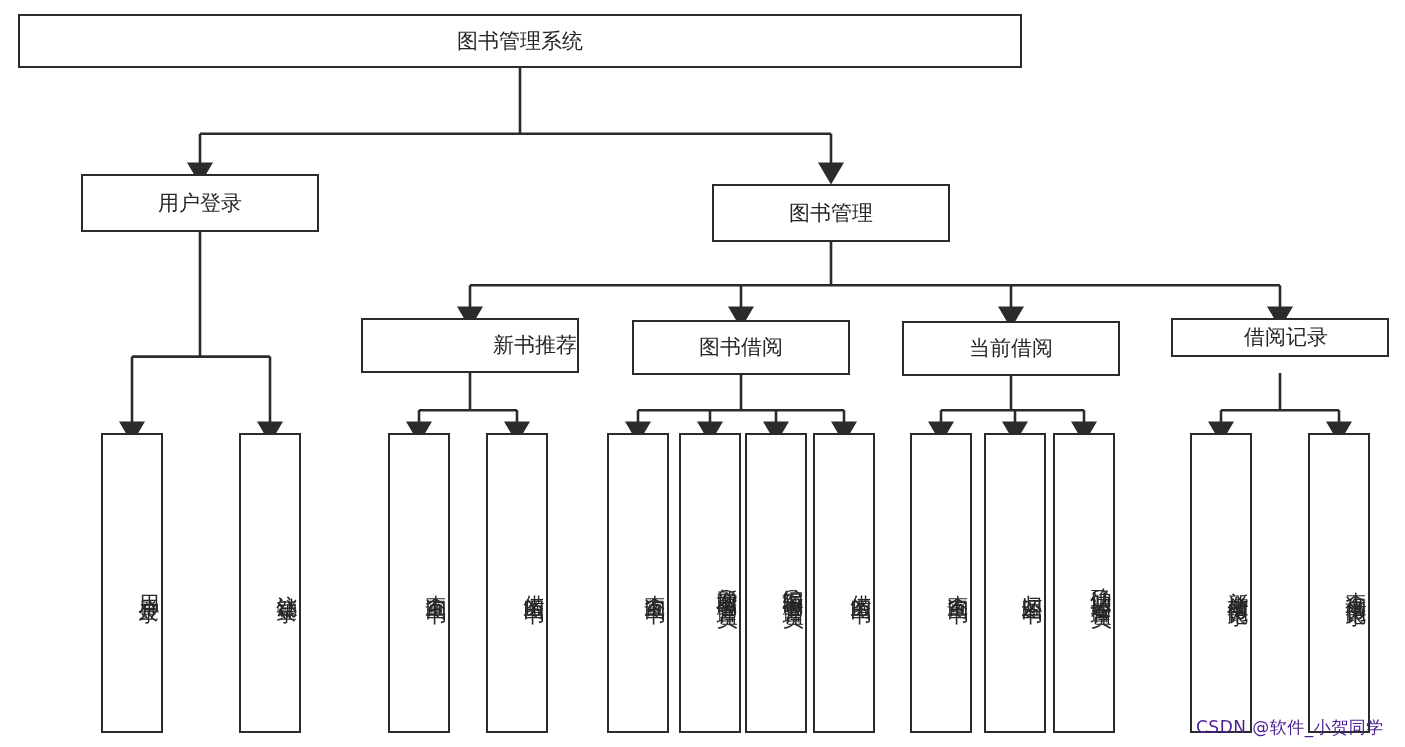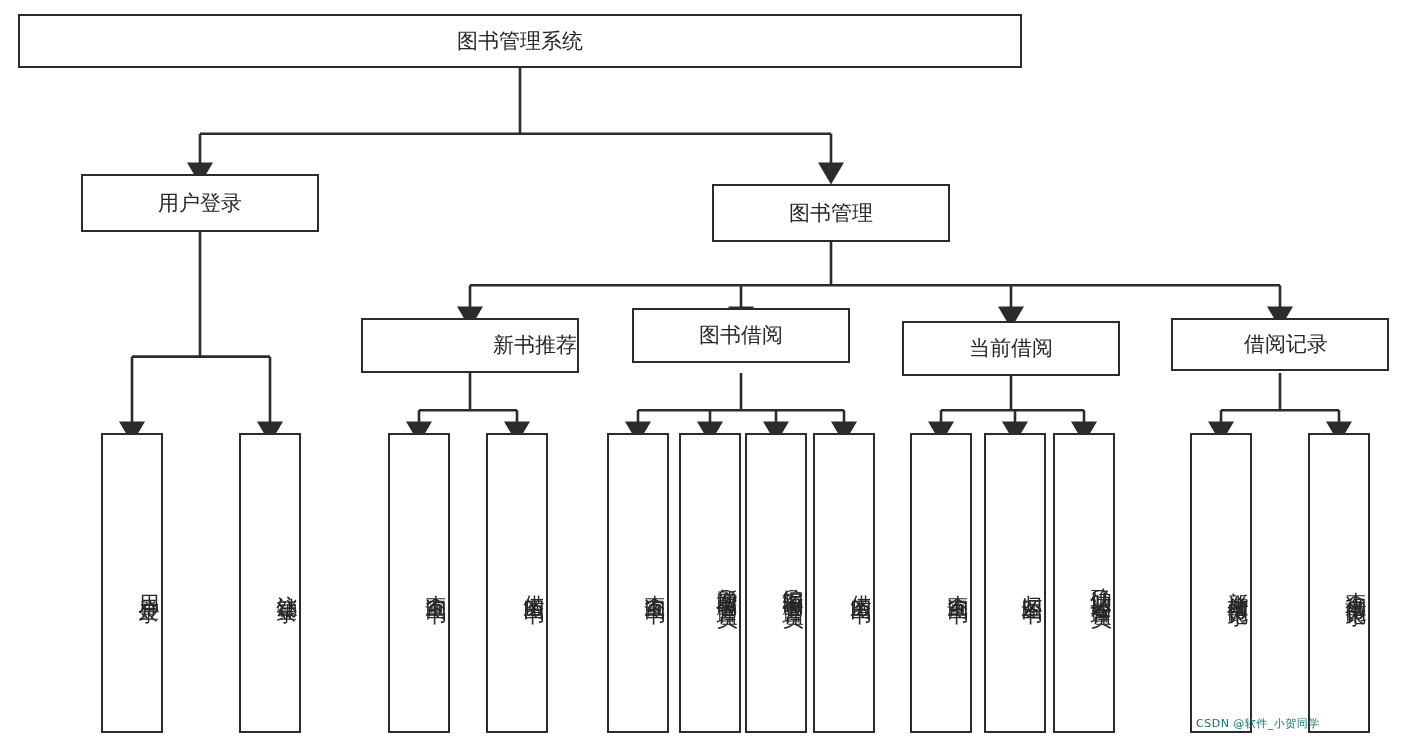--- a/index.html
+++ b/index.html
@@ -53,22 +53,22 @@
     padding-top: 2px;
     font-size: 21px;
     letter-spacing: 3px;
   }
   .node-label {
     display: block;
     white-space: pre-line;
   }
   .watermark {
     position: absolute;
-    color: #0f766e;
-    font-size: 11px;
+    color: #4c1d95;
+    font-size: 17px;
     letter-spacing: 0.5px;
     white-space: nowrap;
     font-family: "DejaVu Sans", "Liberation Sans", sans-serif;
   }
 </style>
 </head>
 <body>
 
 <div id="canvas">
   <svg id="edges" viewBox="0 0 1405 747" xmlns="http://www.w3.org/2000/svg">
@@ -119,27 +119,27 @@
       </div>
       <div class="node horiz" style="left: 81px; top: 174px; width: 238px; height: 58px;">
         <span class="node-label">用户登录</span>
       </div>
       <div class="node horiz" style="left: 712px; top: 184px; width: 238px; height: 58px;">
         <span class="node-label">图书管理</span>
       </div>
       <div class="node horiz" style="left: 361px; top: 318px; width: 218px; height: 55px; justify-content: flex-end;">
         <span class="node-label">新书推荐</span>
       </div>
-      <div class="node horiz" style="left: 632px; top: 308px; width: 218px; height: 55px;">
+      <div class="node horiz" style="left: 632px; top: 320px; width: 218px; height: 55px;">
         <span class="node-label">图书借阅</span>
       </div>
       <div class="node horiz" style="left: 902px; top: 321px; width: 218px; height: 55px;">
         <span class="node-label">当前借阅</span>
       </div>
-      <div class="node horiz" style="left: 1171px; top: 318px; width: 218px; height: 53px; padding-left: 12px;">
+      <div class="node horiz" style="left: 1171px; top: 318px; width: 218px; height: 39px; padding-left: 12px;">
         <span class="node-label">借阅记录</span>
       </div>
       <div class="node vert" style="left: 101px; top: 433px; width: 62px; height: 300px;">
         <span class="node-label">用户登录</span>
       </div>
       <div class="node vert" style="left: 239px; top: 433px; width: 62px; height: 300px;">
         <span class="node-label">注销登录</span>
       </div>
       <div class="node vert" style="left: 388px; top: 433px; width: 62px; height: 300px;">
         <span class="node-label">查询图书</span>

